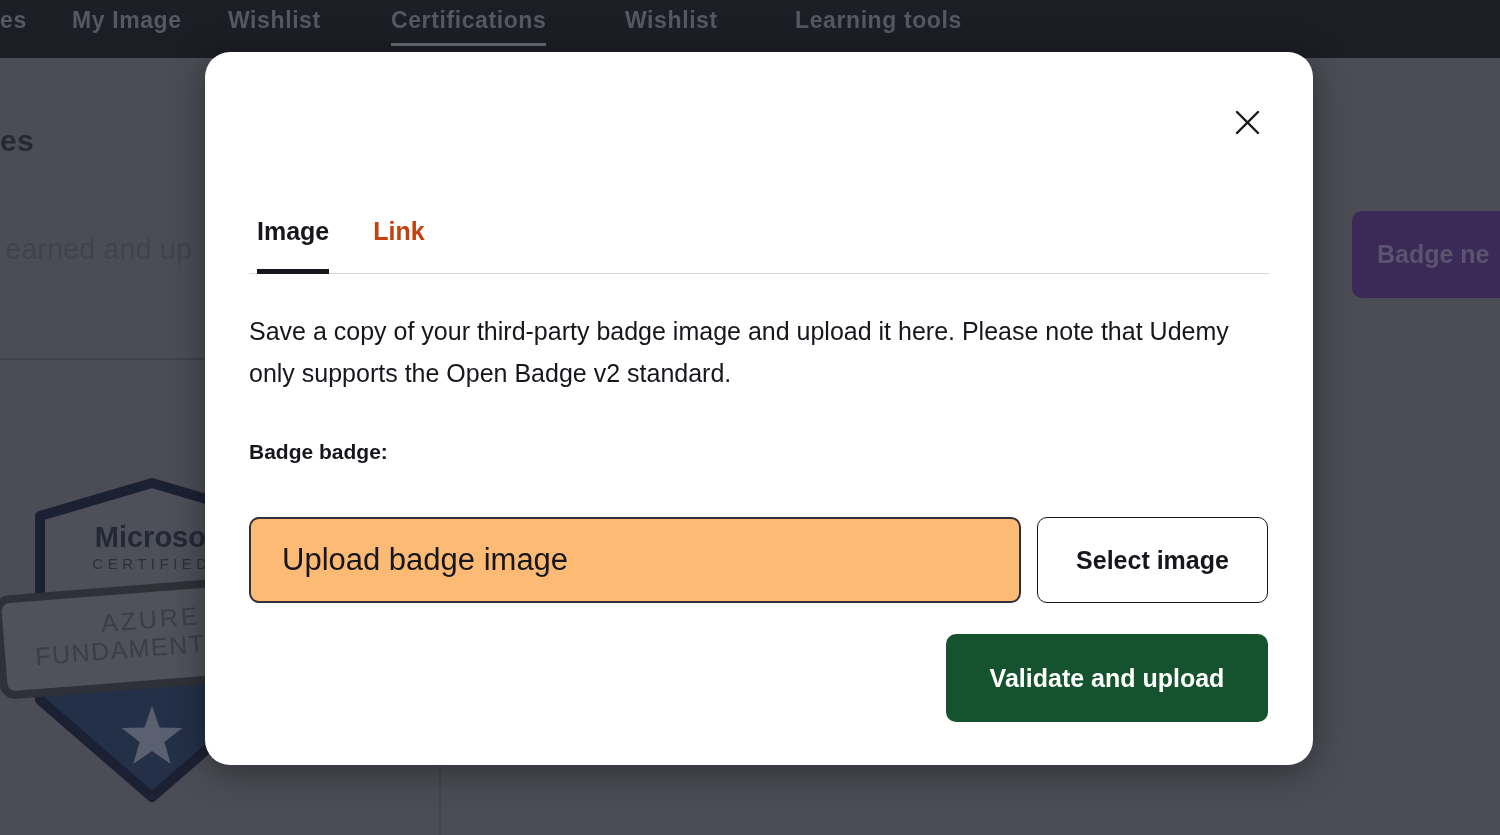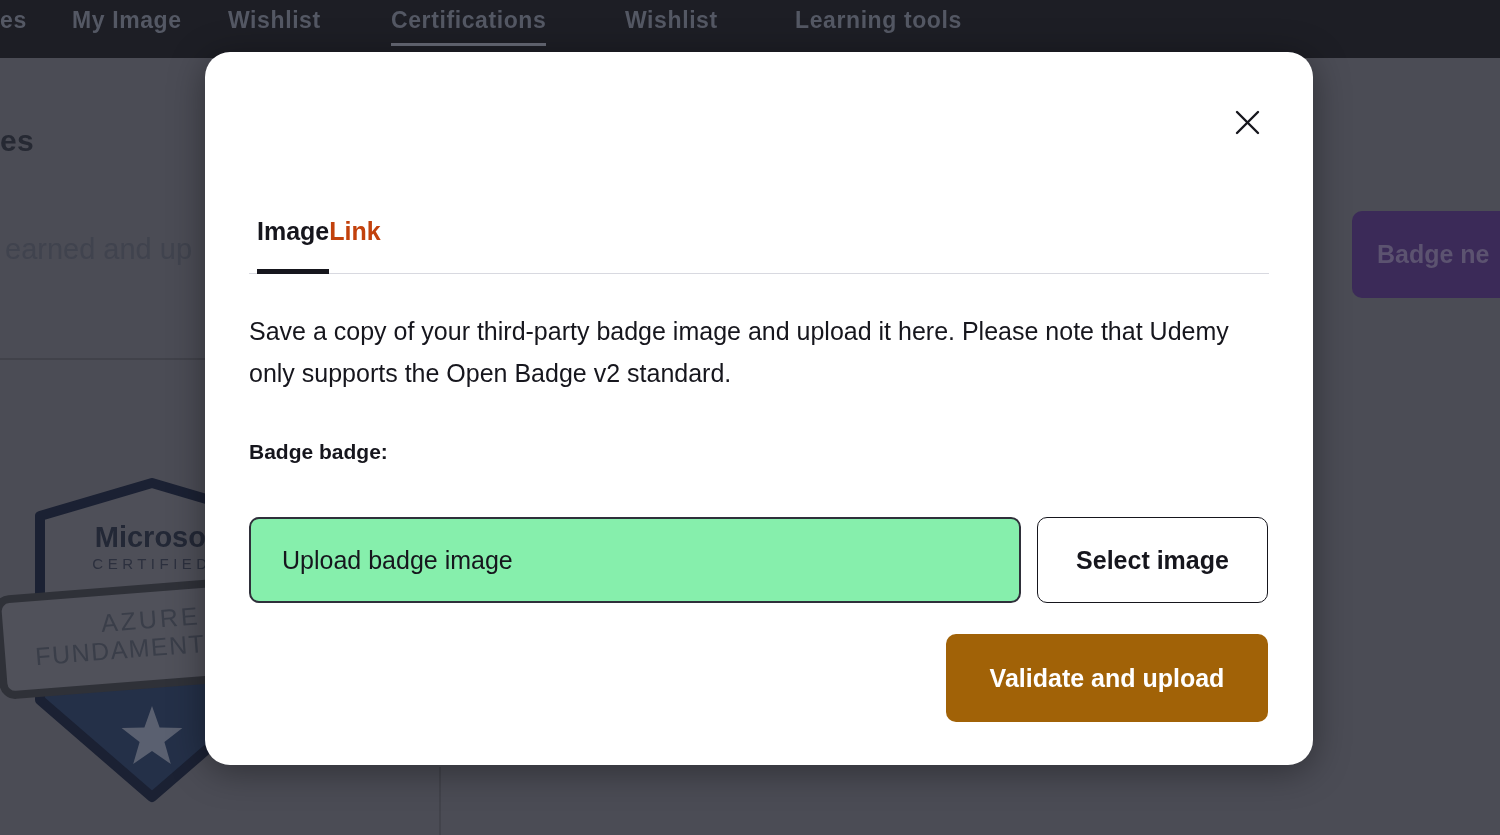--- a/index.html
+++ b/index.html
@@ -76,21 +76,21 @@
   }
   .close-btn {
     position: absolute; left: 1018px; top: 46px; width: 48px; height: 48px;
     background: none; border: none; cursor: pointer;
     display: flex; align-items: center; justify-content: center;
   }
   .close-btn svg { display: block; }
 
   .mtabs {
     position: absolute; left: 44px; top: 160px; width: 1020px; height: 62px;
-    display: flex; padding: 0 8px;
+    display: flex; gap: 44px; padding: 0 8px;
     border-bottom: 1px solid #d8d9e0;
   }
   .mtab {
     background: none; border: none; cursor: pointer; font-family: inherit;
     font-size: 25px; font-weight: bold; line-height: 26px;
     padding: 6px 0 25px 0; height: 62px;
     border-bottom: 5px solid transparent;
     color: #c2410c;
   }
   .mtab.active { color: #16161d; border-bottom-color: #16161d; }
@@ -98,37 +98,37 @@
   .modal-desc {
     position: absolute; left: 44px; top: 258px; width: 995px;
     font-size: 25px; line-height: 42px; color: #16161d;
   }
   .field-label {
     position: absolute; left: 44px; top: 388px;
     font-size: 21px; font-weight: bold; color: #16161d;
   }
   .upload-input {
     position: absolute; left: 44px; top: 465px; width: 772px; height: 86px;
-    background: #86efac; border: 2px solid #2f303a; border-radius: 10px;
-    padding: 0 20px 0 31px; font-family: inherit; font-size: 25px; color: #16161d;
+    background: #fdba74; border: 2px solid #2f303a; border-radius: 10px;
+    padding: 0 20px 0 31px; font-family: inherit; font-size: 31px; color: #16161d;
   }
   .select-btn {
     position: absolute; left: 832px; top: 465px; width: 231px; height: 86px;
     background: #ffffff; border: 1.5px solid #16161d; border-radius: 10px;
     font-family: inherit; font-size: 25px; font-weight: bold; color: #16161d;
     cursor: pointer;
   }
   .cancel-btn {
     position: absolute; left: 578px; top: 582px; width: 143px; height: 88px;
     background: none; border: none; cursor: pointer;
     font-family: inherit; font-size: 25px; font-weight: bold; color: #16161d;
   }
   .submit-btn {
     position: absolute; left: 741px; top: 582px; width: 322px; height: 88px;
-    background: #a16207; border: none; border-radius: 10px; cursor: pointer;
+    background: #14532d; border: none; border-radius: 10px; cursor: pointer;
     font-family: inherit; font-size: 25px; font-weight: bold; color: #ffffff;
   }
 </style>
 </head>
 <body>
 
 <div class="page">
 
   <header class="navbar">
     <button class="nav-tab" style="left:0">es</button>

